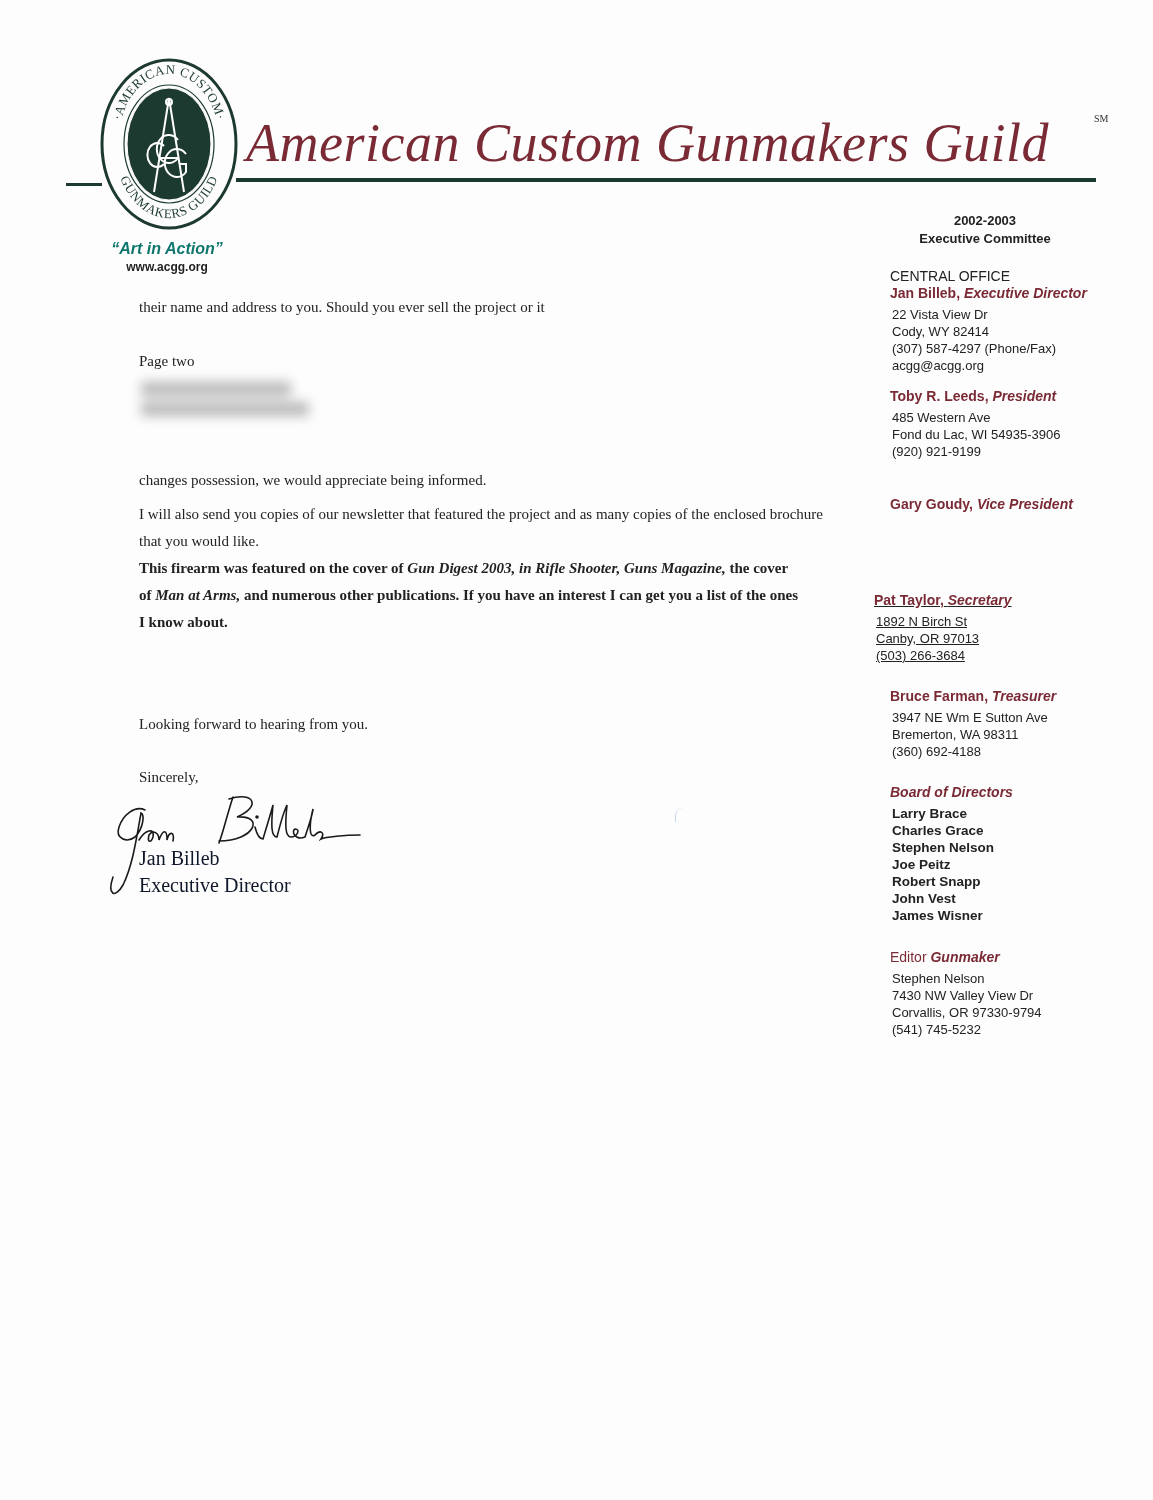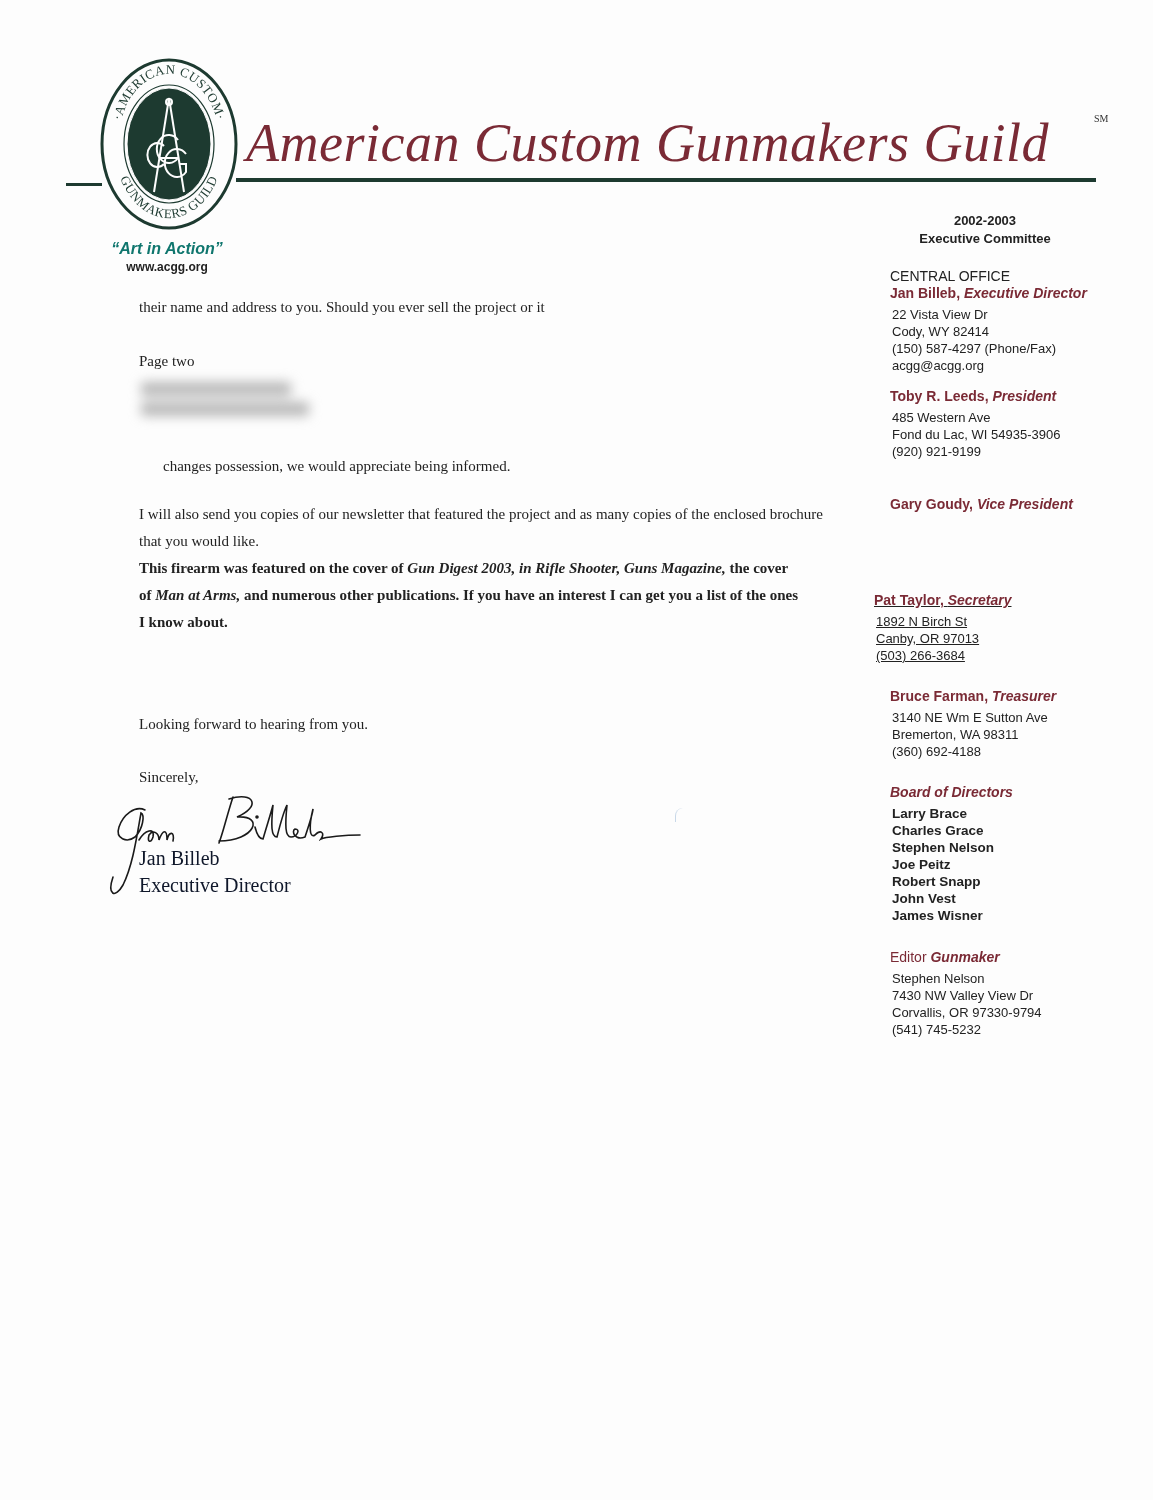--- a/index.html
+++ b/index.html
@@ -80,21 +80,21 @@
   <div class="motto">“Art in Action”</div>
   <div class="url">www.acgg.org</div>
 </div>
 
 <div class="abs letter" style="top:294px;">their name and address to you. Should you ever sell the project or it</div>
 <div class="abs letter" style="top:348px;">Page two</div>
 <div class="abs blur-block">
   <div class="blur-line" style="width:150px;"></div>
   <div class="blur-line" style="width:168px;"></div>
 </div>
-<div class="abs letter" style="top:453px;margin-left:24px;">changes possession, we would appreciate being informed.</div>
+<div class="abs letter" style="top:467px;">changes possession, we would appreciate being informed.</div>
 <div class="abs letter" style="top:501px; width:690px;">I will also send you copies of our newsletter that featured the project and as many copies of the enclosed brochure that you would like.</div>
 <div class="abs letter" style="top:555px; width:660px;font-weight:bold;">
   <span>This firearm was featured on the cover of </span><i>Gun Digest 2003, in Rifle Shooter, Guns Magazine,</i><span> the cover of </span><i>Man at Arms,</i><span> and numerous other publications.  If you have an interest I can get you a list of the ones I know about.</span>
 </div>
 <div class="abs letter" style="top:711px;">Looking forward to hearing from you.</div>
 <div class="abs letter" style="top:764px;">Sincerely,</div>
 
 <svg class="abs sig" viewBox="0 0 260 125">
   <g fill="none" stroke="#1a1a1a" stroke-width="1.6" stroke-linecap="round">
     <path d="M 40 25 C 30 20, 18 30, 14 42 C 10 54, 22 58, 30 52 C 38 44, 40 30, 36 28 C 32 50, 28 80, 18 100 C 10 114, 2 110, 8 92"></path>
@@ -114,21 +114,21 @@
   <div>2002-2003</div>
   <div>Executive Committee</div>
 </div>
 
 <div class="abs side" style="left:890px; top:268px;">
   <div style="font-size:14px;">CENTRAL OFFICE</div>
   <div class="hdr"><span>Jan Billeb,</span> <i>Executive Director</i></div>
   <div class="addr">
     <div>22 Vista View Dr</div>
     <div>Cody, WY 82414</div>
-    <div>(150) 587-4297 (Phone/Fax)</div>
+    <div>(307) 587-4297 (Phone/Fax)</div>
     <div>acgg@acgg.org</div>
   </div>
 </div>
 
 <div class="abs side" style="left:890px; top:388px;">
   <div class="hdr"><span>Toby R. Leeds,</span> <i>President</i></div>
   <div class="addr">
     <div>485 Western Ave</div>
     <div>Fond du Lac, WI 54935-3906</div>
     <div>(920) 921-9199</div>
@@ -144,21 +144,21 @@
   <div class="addr">
     <div>1892 N Birch St</div>
     <div>Canby, OR 97013</div>
     <div>(503) 266-3684</div>
   </div>
 </div>
 
 <div class="abs side" style="left:890px; top:688px;">
   <div class="hdr"><span>Bruce Farman,</span> <i>Treasurer</i></div>
   <div class="addr">
-    <div>3140 NE Wm E Sutton Ave</div>
+    <div>3947 NE Wm E Sutton Ave</div>
     <div>Bremerton, WA 98311</div>
     <div>(360) 692-4188</div>
   </div>
 </div>
 
 <div class="abs side" style="left:890px; top:784px;">
   <div class="hdr"><i>Board of Directors</i></div>
   <div class="addr bold" style="font-size:13.5px;">
     <div>Larry Brace</div>
     <div>Charles Grace</div>

